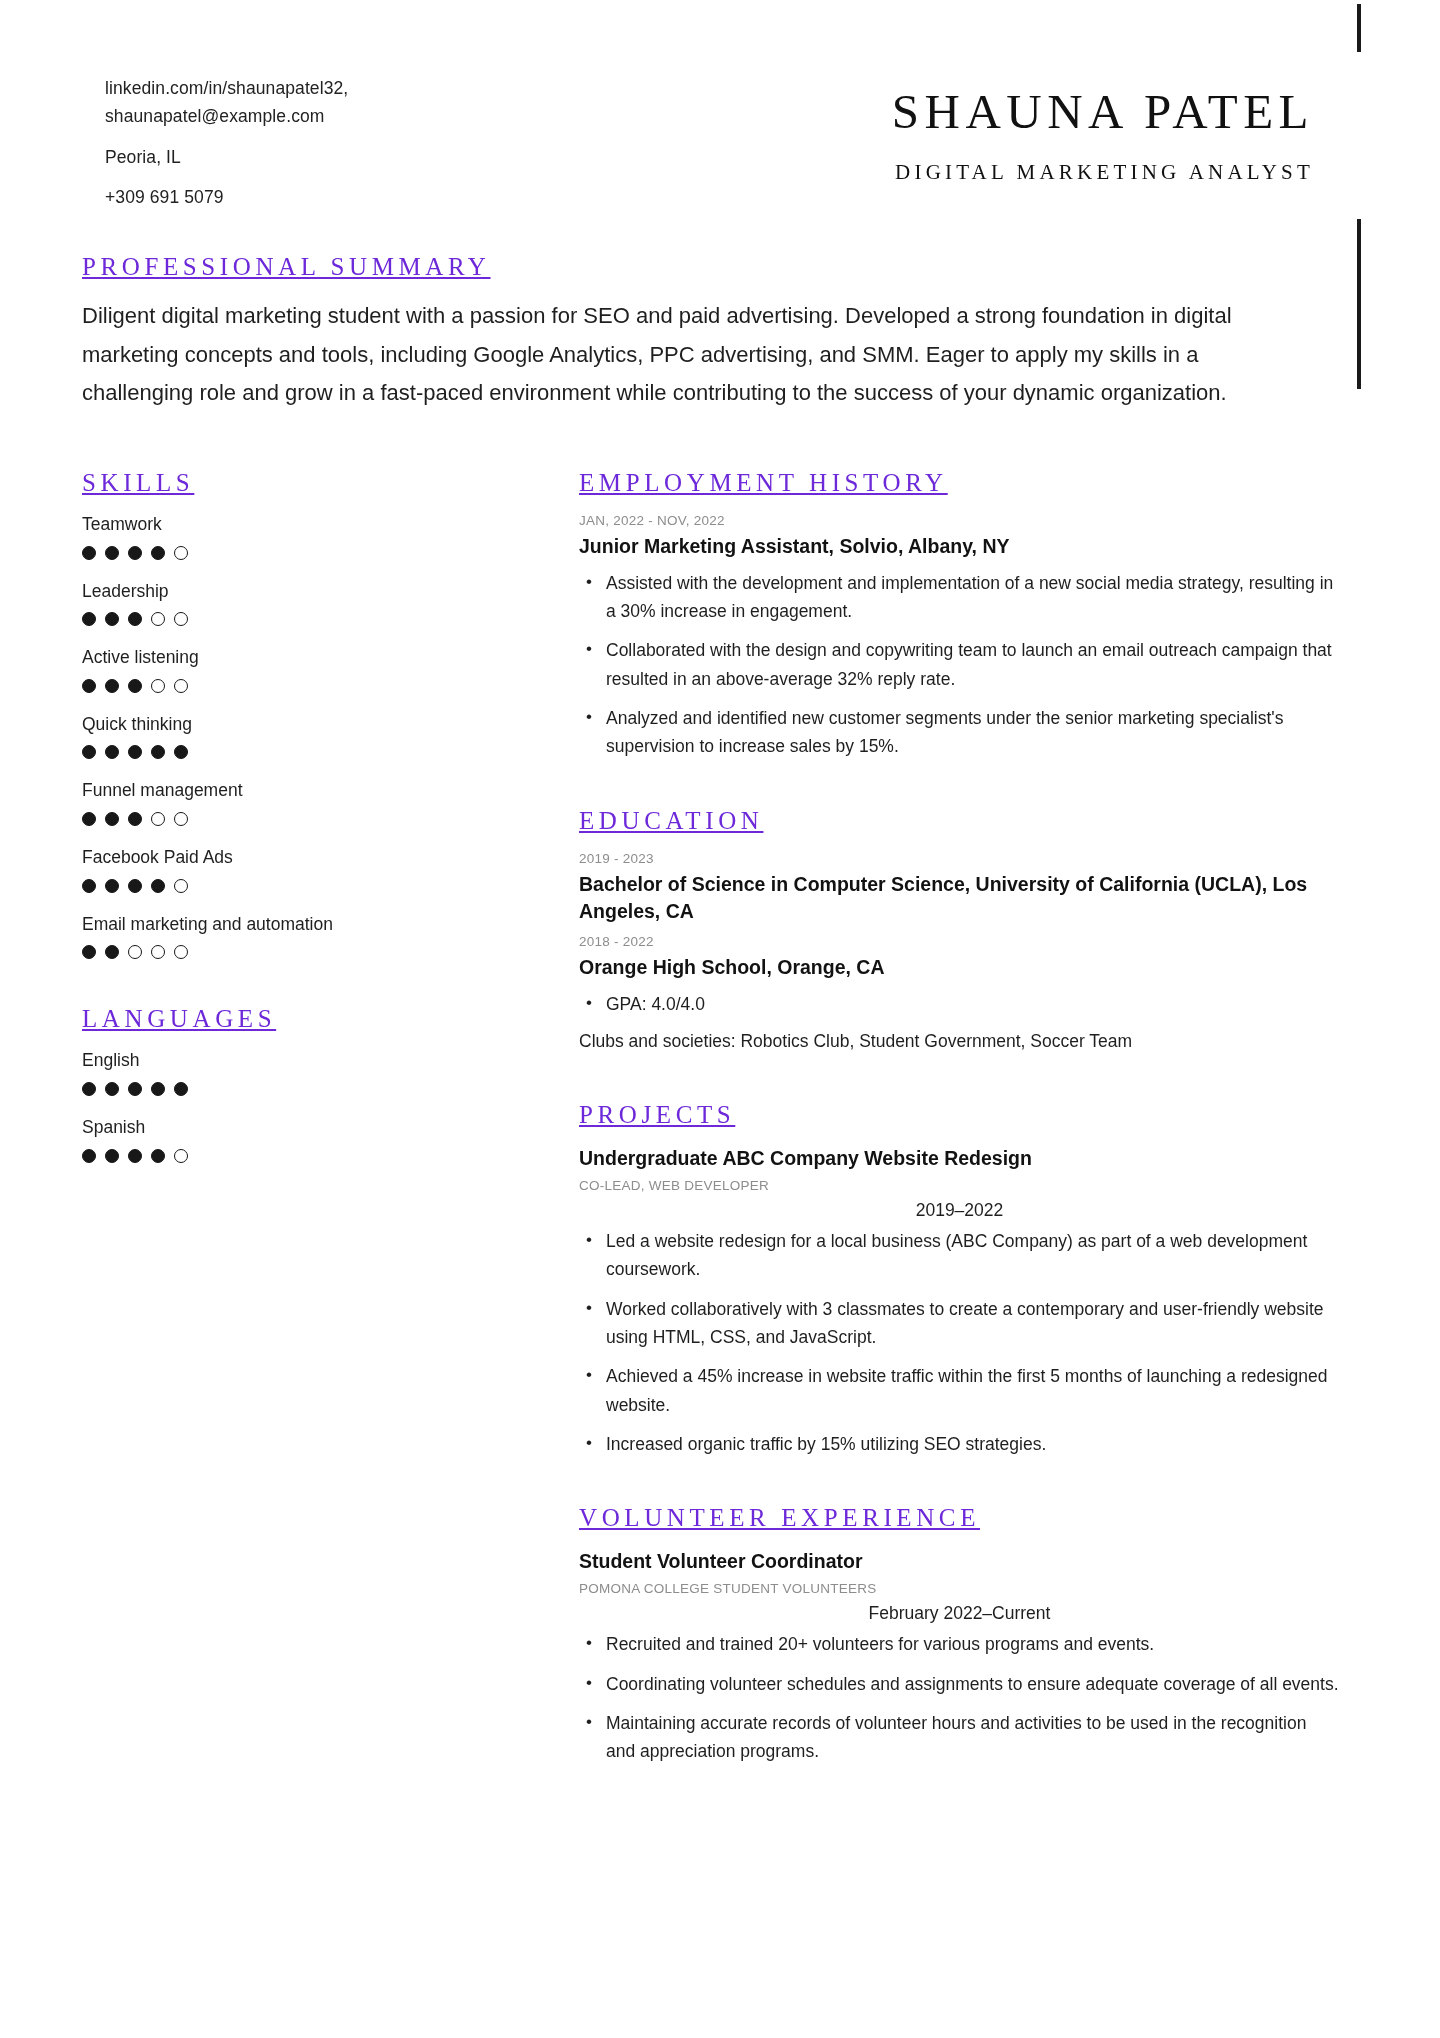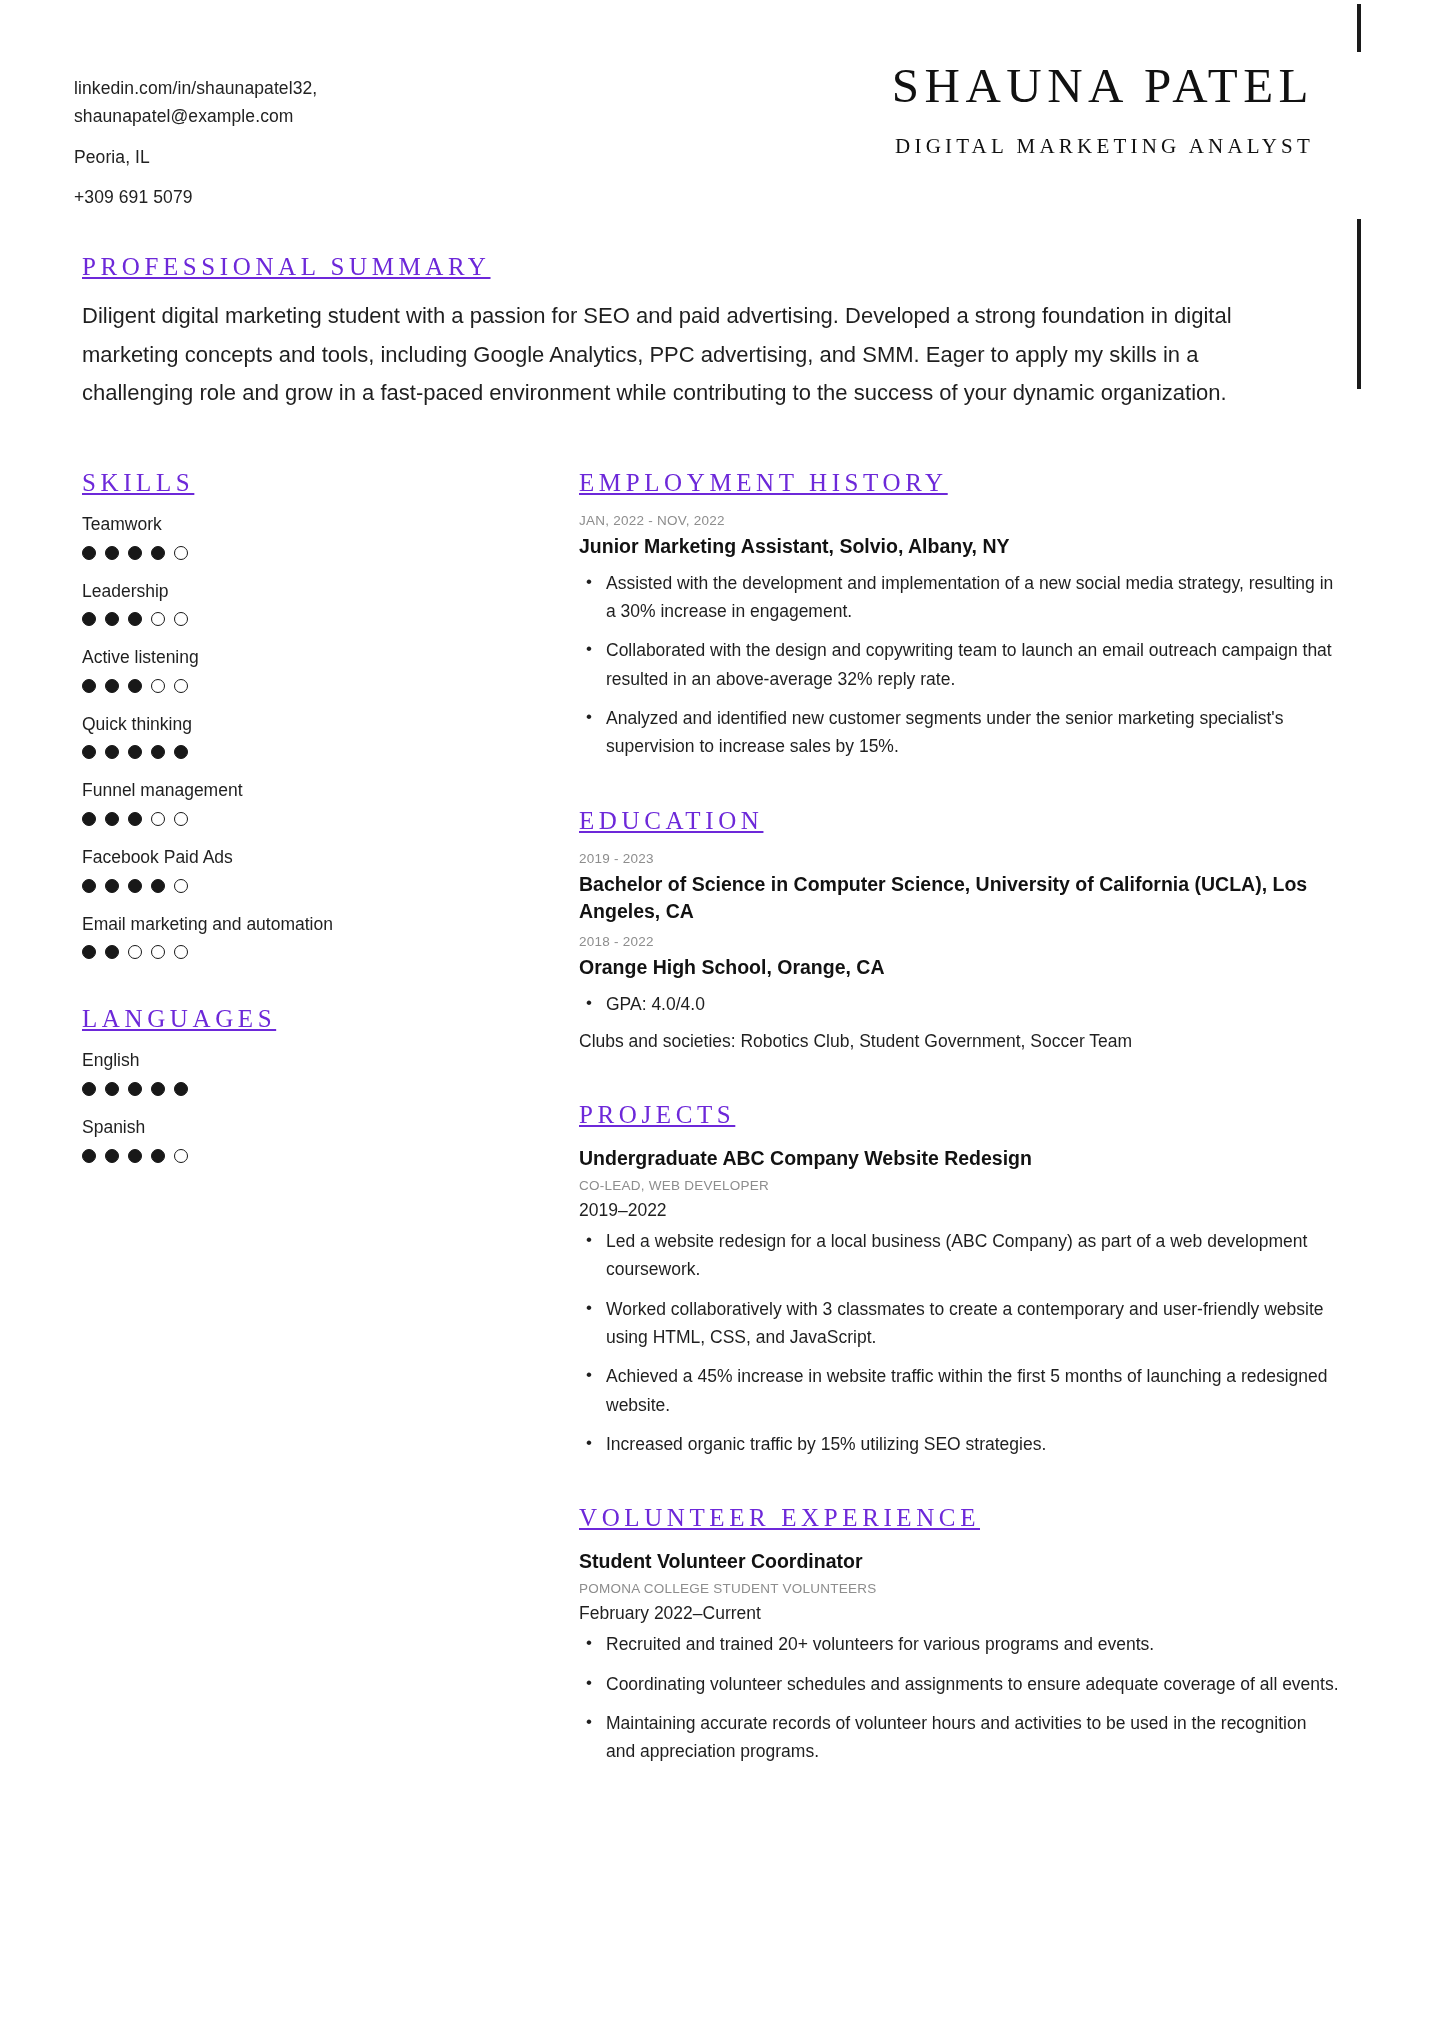--- a/index.html
+++ b/index.html
@@ -28,22 +28,22 @@
     width: 4px;
     background: #1a1a1a;
     right: 79px;
   }
   .accent-rule.top { top: 4px; height: 48px; }
   .accent-rule.mid { top: 219px; height: 170px; }
 
   
   .header {
     display: flex;
-    align-items: flex-start;
-    padding: 60px 100px 0 74px;
+    align-items: center;
+    padding: 60px 100px 0 105px;
   }
   .contact {
     width: 380px;
     padding-top: 14px;
     font-size: 17.5px;
     line-height: 1.62;
     color: #222;
     letter-spacing: 0.1px;
   }
   .contact div { margin-bottom: 12px; }
@@ -155,20 +155,21 @@
     letter-spacing: 0.25px;
     color: #8d8d8d;
     text-transform: uppercase;
     margin-top: -3px;
     margin-bottom: 7px;
   }
   .entry-range {
     font-size: 17.5px;
     color: #1f1f1f;
     margin-bottom: 6px;
+    text-align: center;
   }
   ul.bullets {
     margin: 4px 0 0 0;
     padding-left: 27px;
     list-style: none;
   }
   ul.bullets li {
     position: relative;
     font-size: 17.5px;
     line-height: 1.62;

